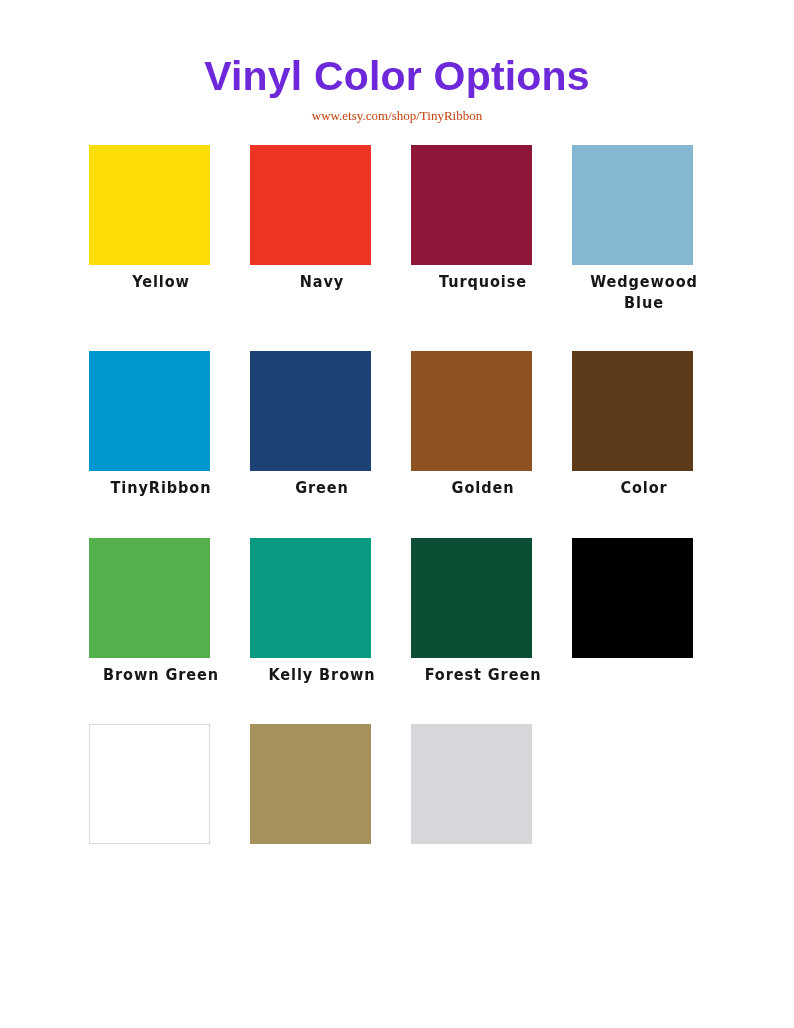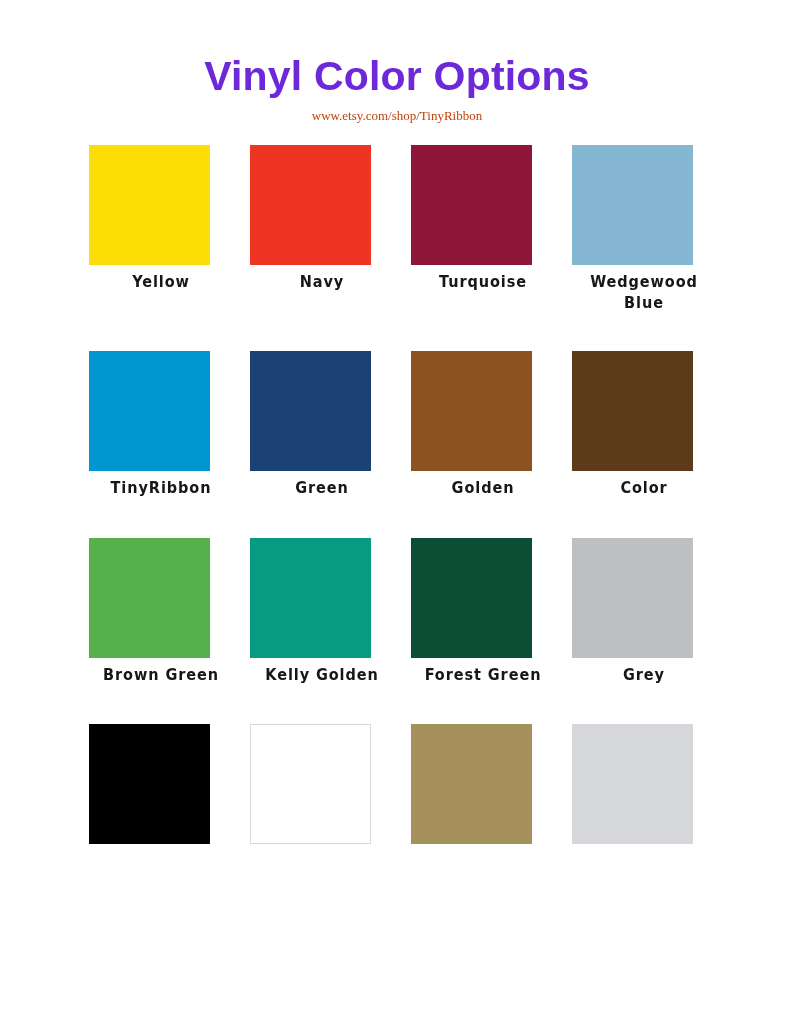--- a/index.html
+++ b/index.html
@@ -132,29 +132,25 @@
       <div class="swatch-cell">
         <div class="swatch-chip" style="background-color: rgb(93, 58, 25);"></div>
         <div class="swatch-label">Color</div>
       </div>
       <div class="swatch-cell">
         <div class="swatch-chip" style="background-color: rgb(83, 176, 74);"></div>
         <div class="swatch-label">Brown Green</div>
       </div>
       <div class="swatch-cell">
         <div class="swatch-chip" style="background-color: rgb(8, 155, 129);"></div>
-        <div class="swatch-label">Kelly Golden</div>
+        <div class="swatch-label">Kelly Brown</div>
       </div>
       <div class="swatch-cell">
         <div class="swatch-chip" style="background-color: rgb(10, 79, 51);"></div>
         <div class="swatch-label">Forest Green</div>
-      </div>
-      <div class="swatch-cell">
-        <div class="swatch-chip" style="background-color: rgb(189, 191, 193);"></div>
-        <div class="swatch-label">Grey</div>
       </div>
       <div class="swatch-cell">
         <div class="swatch-chip" style="background-color: rgb(0, 0, 0);"></div>
       </div>
       <div class="swatch-cell">
         <div class="swatch-chip bordered" style="background-color: rgb(255, 255, 255);"></div>
       </div>
       <div class="swatch-cell">
         <div class="swatch-chip" style="background-color: rgb(166, 144, 92);"></div>
       </div>

